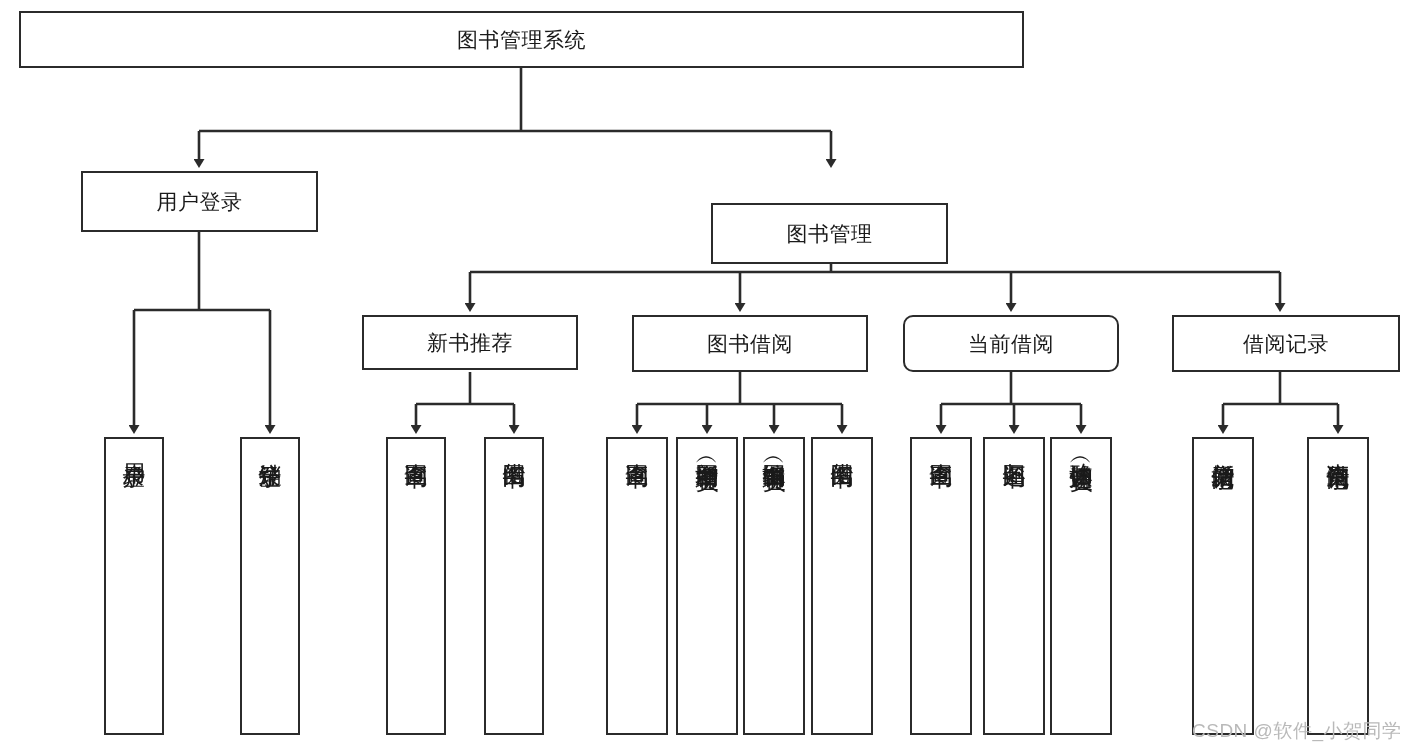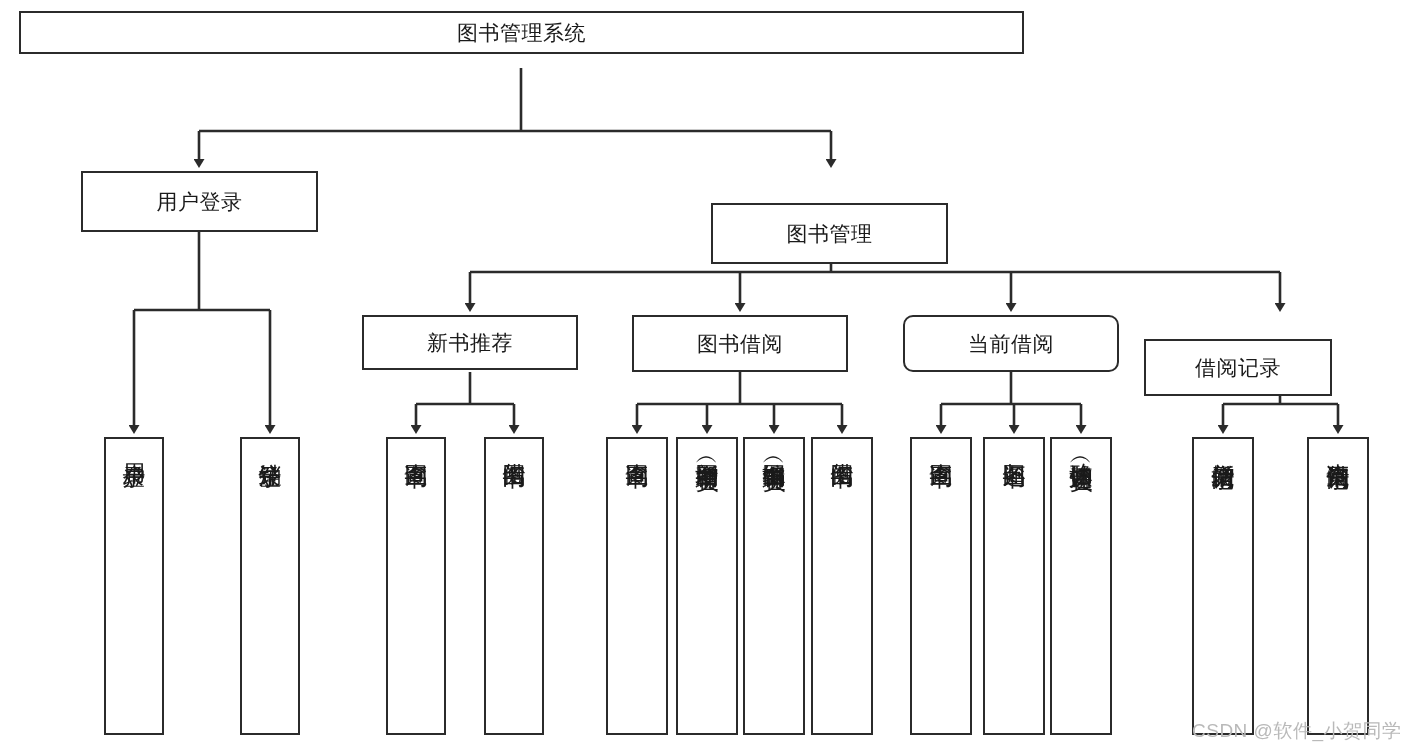--- a/index.html
+++ b/index.html
@@ -109,41 +109,41 @@
       <path d="M1014,404 L1014,426" marker-end="url(#arrow)"></path>
       <path d="M1081,404 L1081,426" marker-end="url(#arrow)"></path>
 
       <path d="M1280,372 L1280,404"></path>
       <path d="M1223,404 L1338,404"></path>
       <path d="M1223,404 L1223,426" marker-end="url(#arrow)"></path>
       <path d="M1338,404 L1338,426" marker-end="url(#arrow)"></path>
     </g>
   </svg>
 
-  <div class="node node-h" style="left:19px; top:11px; width:1005px; height:43px;">
+  <div class="node node-h" style="left:19px; top:11px; width:1005px; height:57px;">
     <span class="node-label">图书管理系统</span>
   </div>
 
   <div class="node node-h" style="left:81px; top:171px; width:237px; height:61px;">
     <span class="node-label">用户登录</span>
   </div>
   <div class="node node-h" style="left:711px; top:171px; width:237px; height:61px;margin-top:32px;">
     <span class="node-label">图书管理</span>
   </div>
 
   <div class="node node-h" style="left:362px; top:315px; width:216px; height:55px;">
     <span class="node-label">新书推荐</span>
   </div>
-  <div class="node node-h" style="left:632px; top:315px; width:216px; height:57px;">
+  <div class="node node-h" style="left:632px; top:315px; width:236px; height:57px;">
     <span class="node-label">图书借阅</span>
   </div>
   <div class="node node-h" style="left:903px; top:315px; width:216px; height:57px;border-radius:10px;">
     <span class="node-label">当前借阅</span>
   </div>
-  <div class="node node-h" style="left:1144px; top:315px; width:188px; height:57px;margin-top:24px;">
+  <div class="node node-h" style="left:1172px; top:315px; width:228px; height:57px;">
     <span class="node-label">借阅记录</span>
   </div>
 
   <div class="node node-v" style="left:104px; top:437px; width:60px; height:298px;">
     <span class="node-label">用户登录</span>
   </div>
   <div class="node node-v" style="left:240px; top:437px; width:60px; height:298px;">
     <span class="node-label">注销登录</span>
   </div>
   <div class="node node-v" style="left:386px; top:437px; width:60px; height:298px;">

